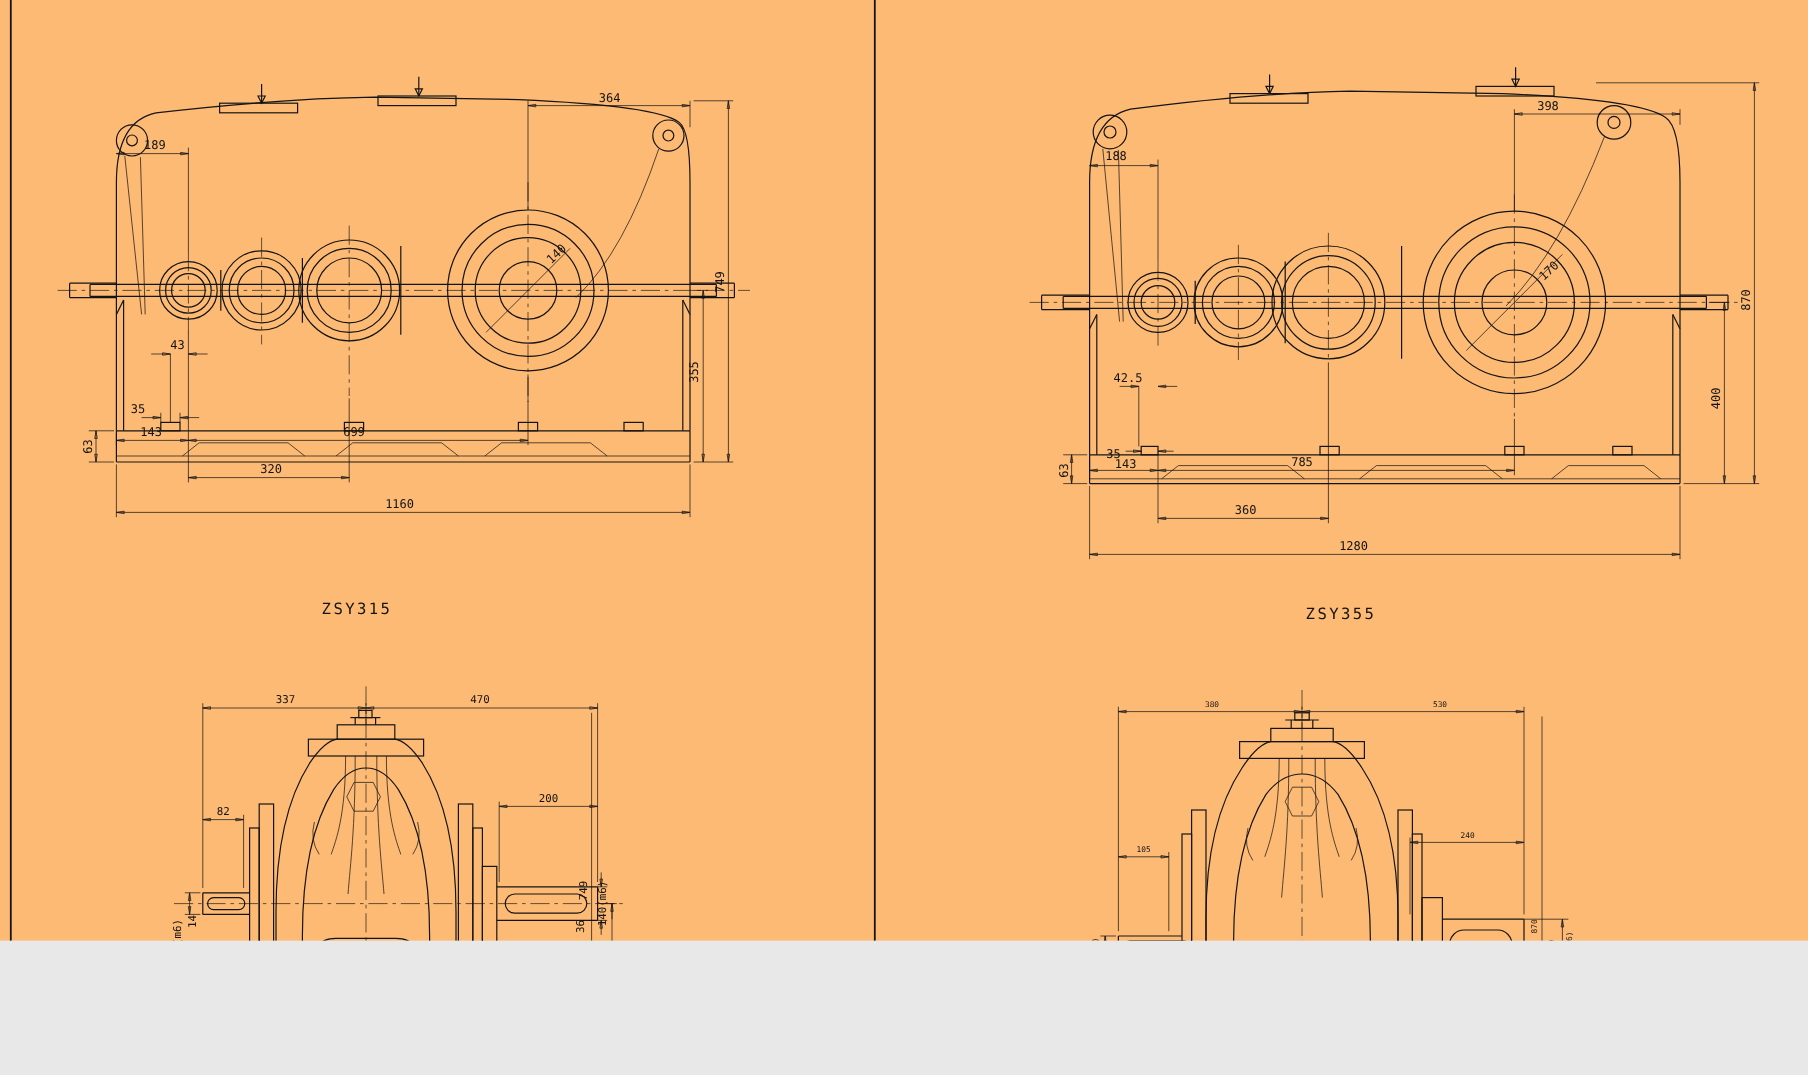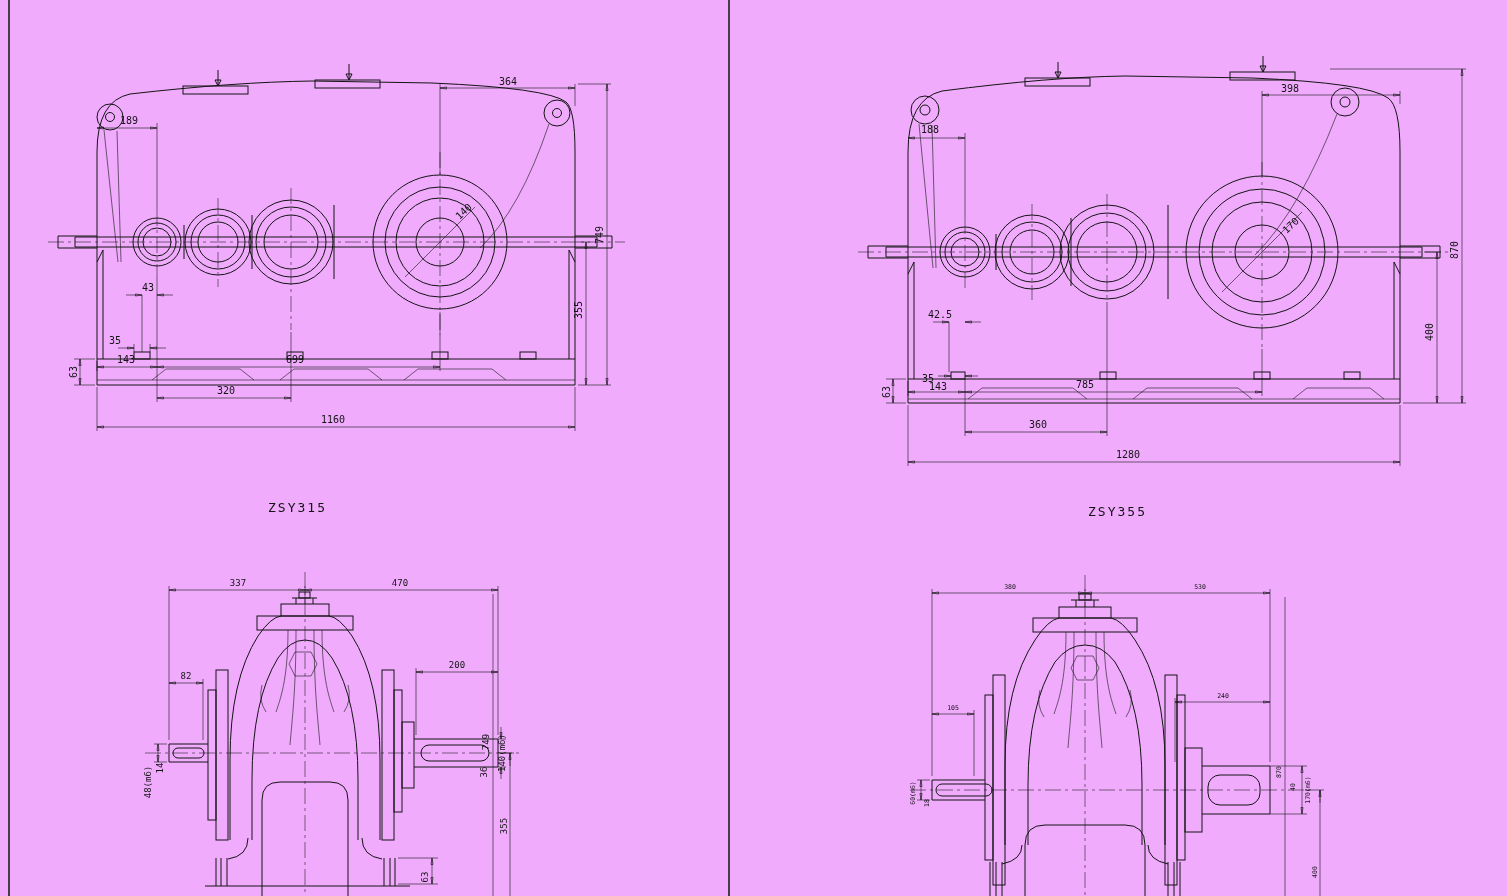--- a/index.html
+++ b/index.html
@@ -1,16 +1,16 @@
 <!DOCTYPE html>
 <html><head>
 <meta charset="utf-8">
 <style>
   html,body{margin:0;padding:0;background:#e8e8e8;}
-  #page{position:relative;width:1507px;height:896px;background:#f0abfc;overflow:hidden;
+  #page{position:relative;width:1507px;height:784px;background:#fdba74;overflow:hidden;
         font-family:"DejaVu Sans Mono",monospace;text-align:center;}
   svg{position:absolute;left:0;top:0;}
   svg line,svg path,svg rect,svg circle,svg polygon,svg polyline{fill:none;stroke:#141414;stroke-width:1;}
   .th{stroke-width:.6;}
   .dl{stroke-width:.6;marker-start:url(#ar);marker-end:url(#ar);}
   .de{stroke-width:.6;marker-end:url(#ar);}
   .cl{stroke-width:.55;stroke-dasharray:16 4 3 4;}
   .bd{stroke-width:1.5;}
   svg text{font-family:"DejaVu Sans Mono",monospace;fill:#141414;stroke:none;}
   .d{font-size:10px;}

